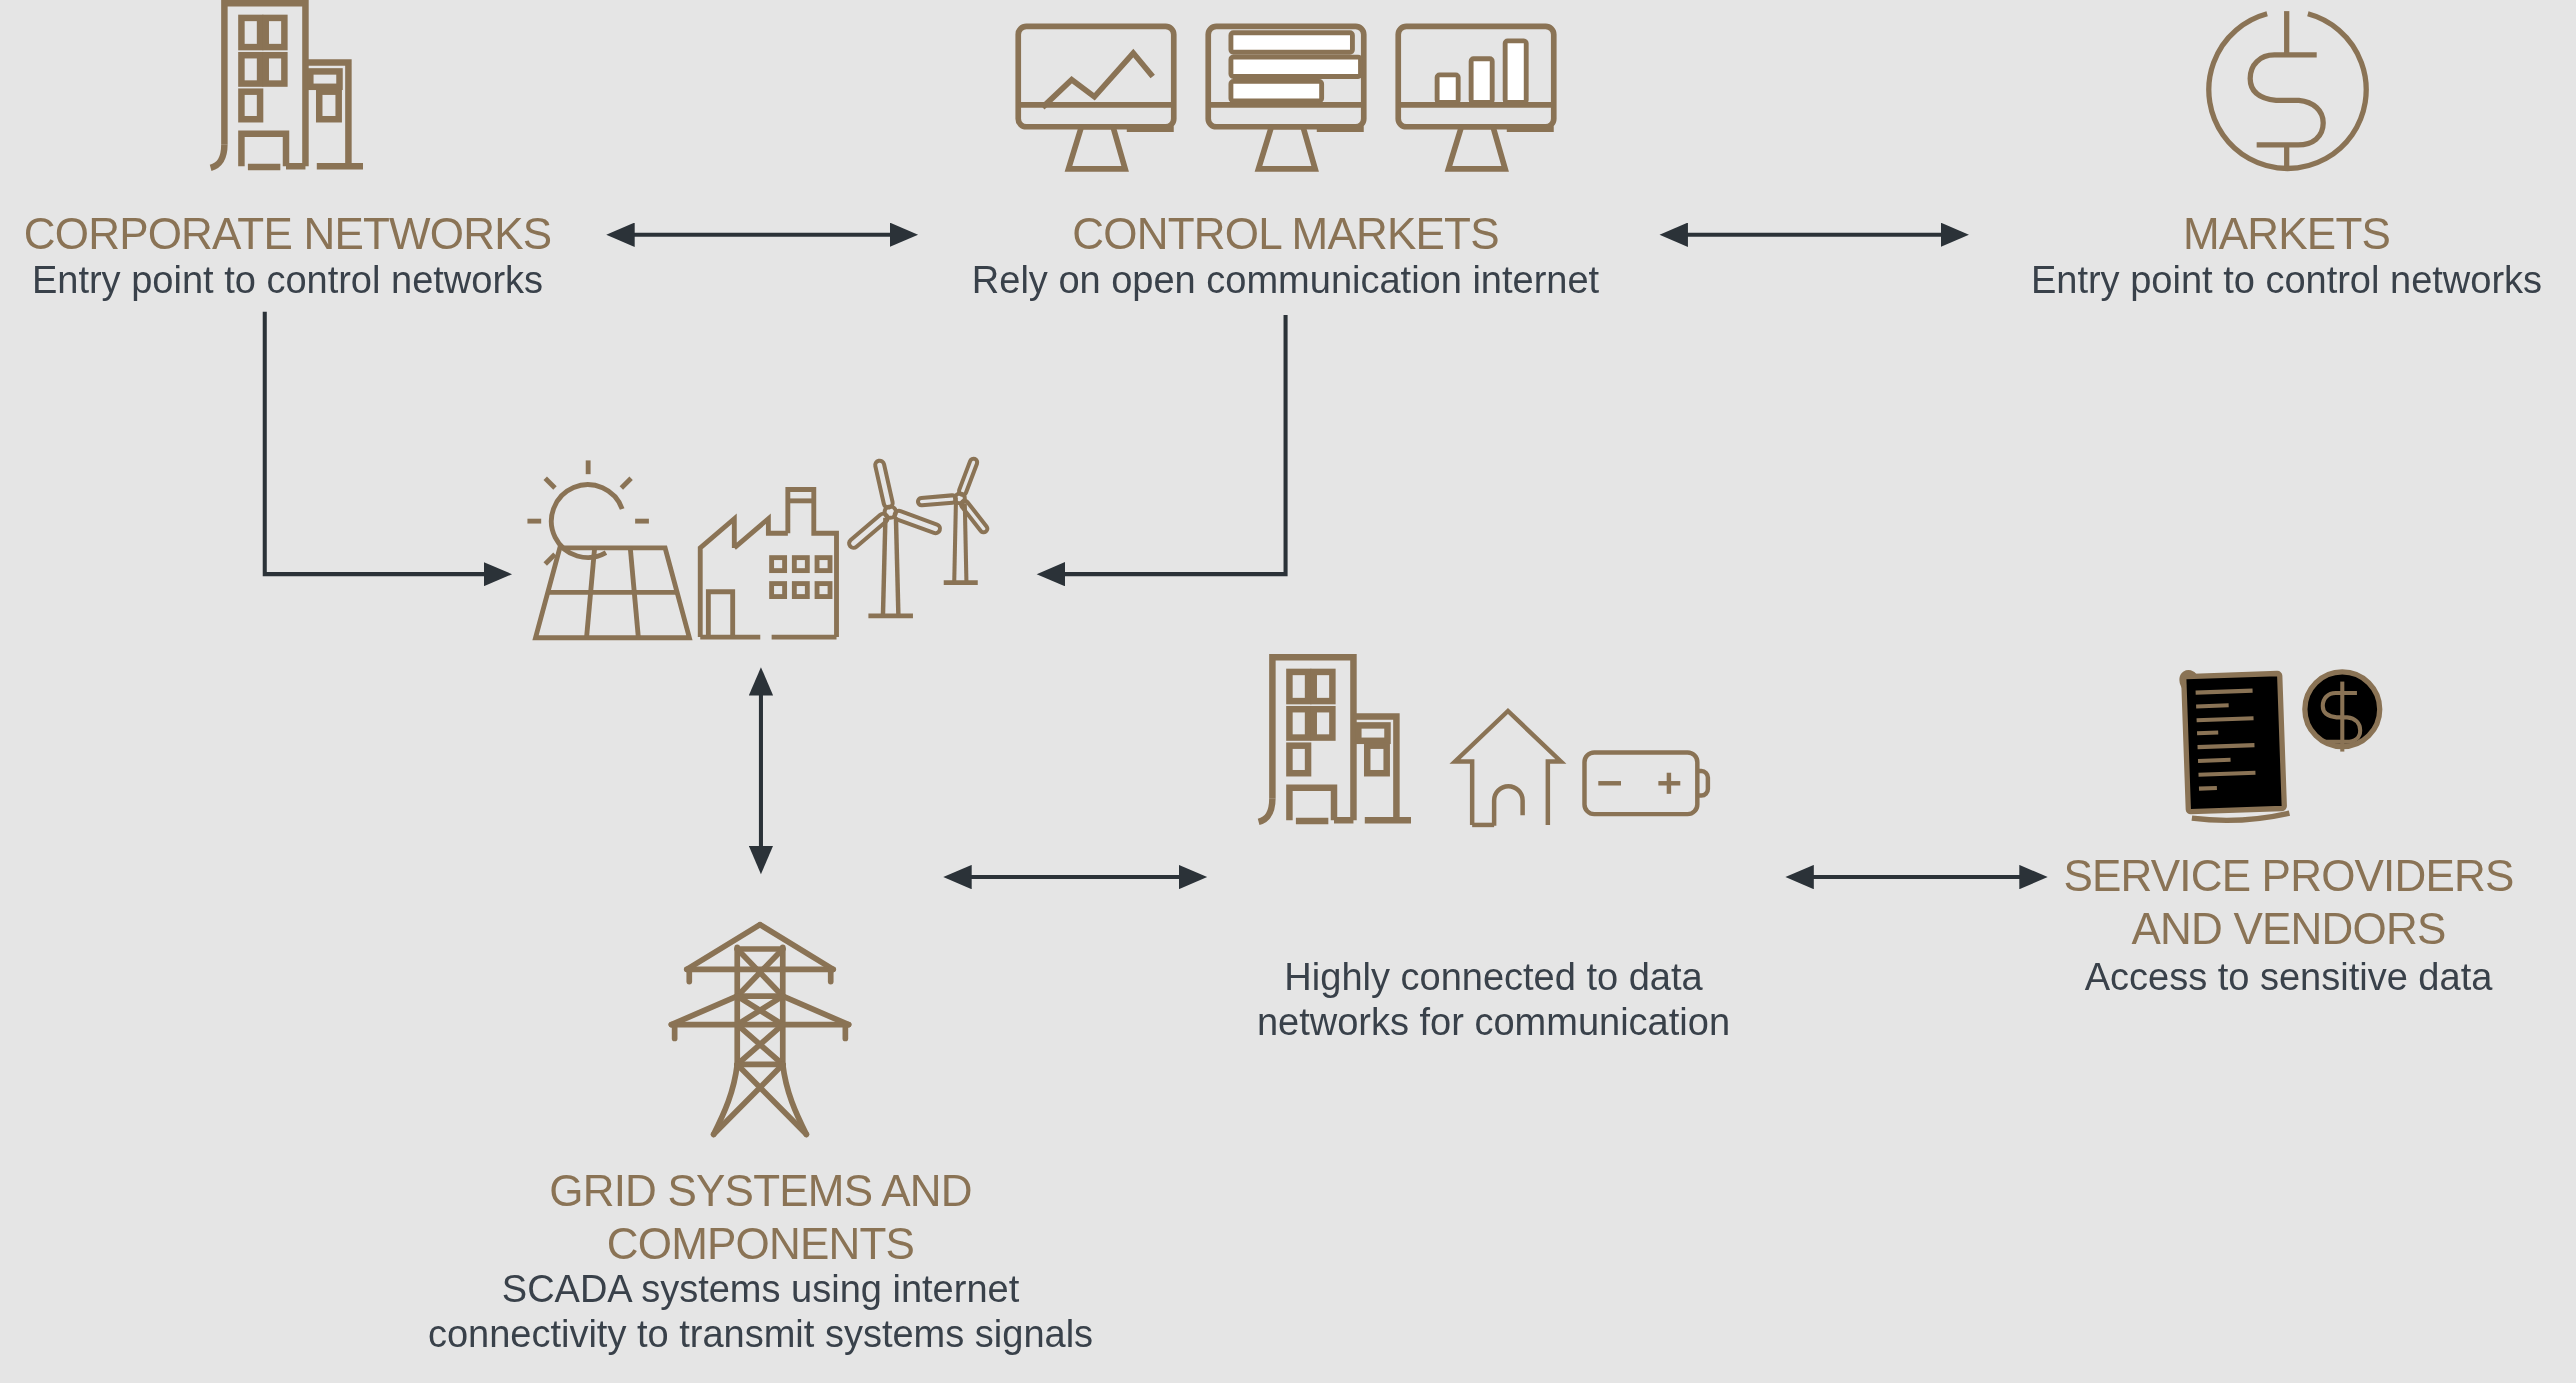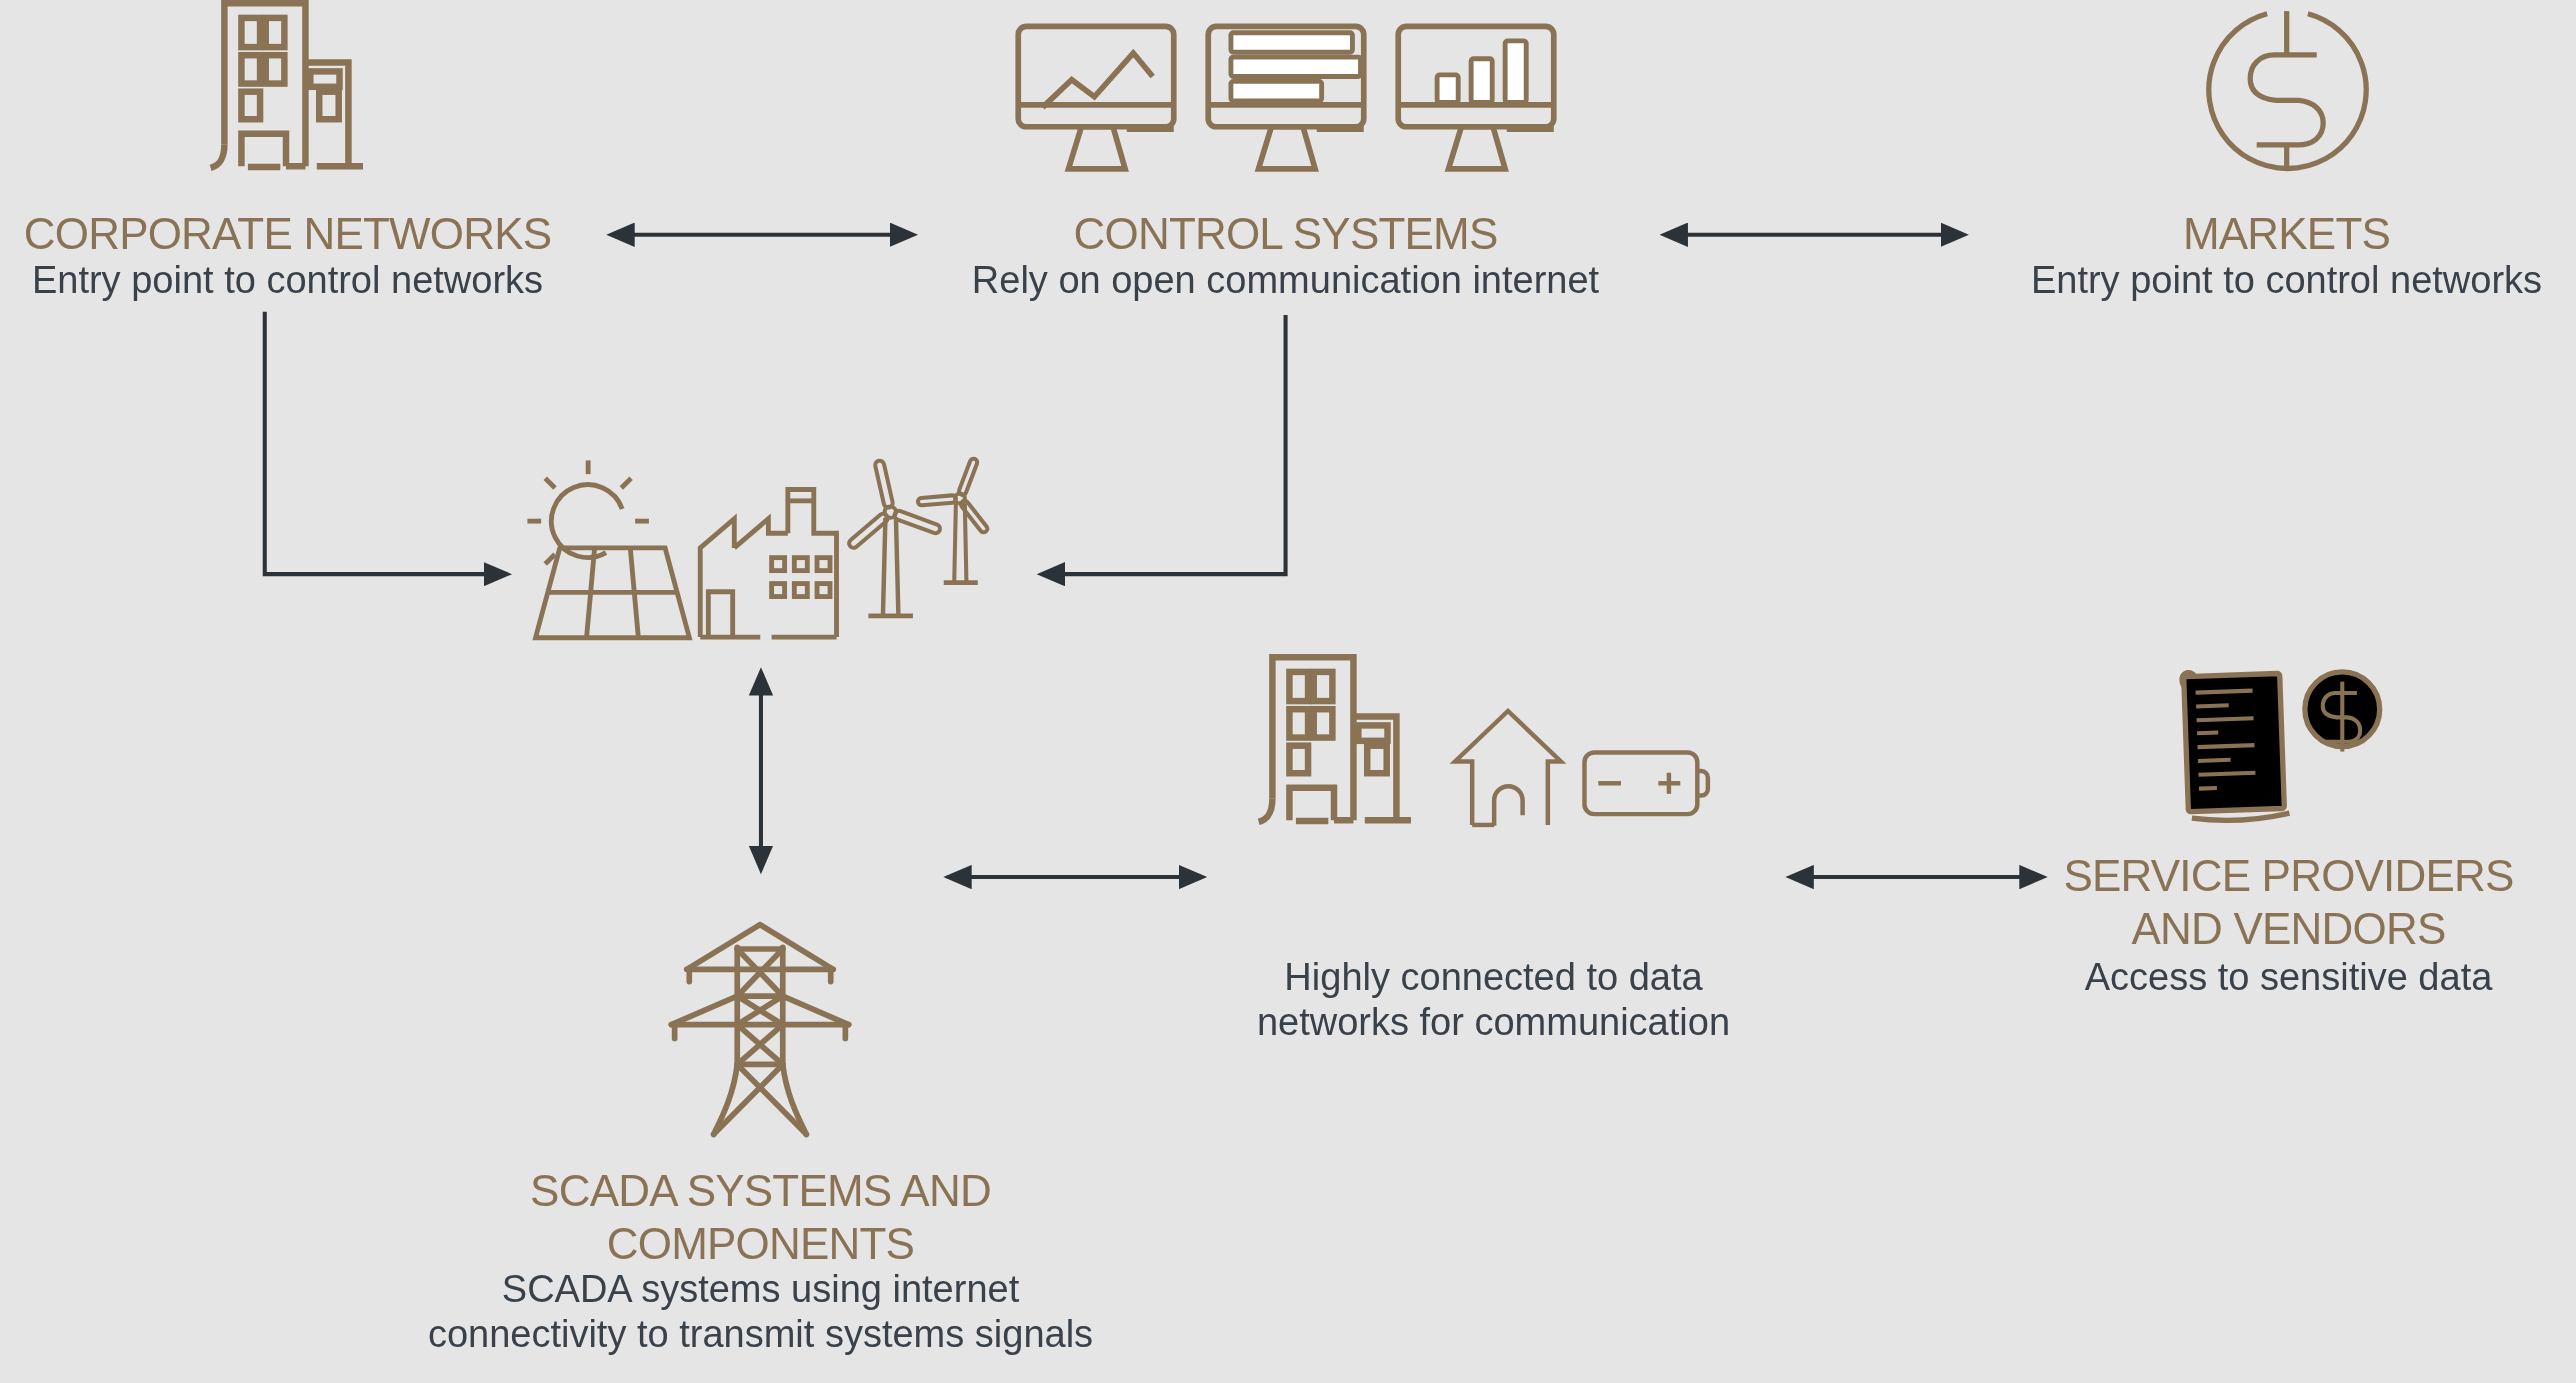--- a/index.html
+++ b/index.html
@@ -90,21 +90,21 @@
       <path d="M4,101 H196"></path>
       <path d="M138,131 H196"></path>
       <path d="M82,128 L121,128 L136,180 L66,180 Z"></path>
     </g>
     <g stroke="#8a7355" stroke-width="6" fill="#ffffff">
       <rect x="52" y="64" width="26" height="34" rx="3"></rect>
       <rect x="94" y="44" width="26" height="54" rx="3"></rect>
       <rect x="136" y="22" width="26" height="76" rx="3"></rect>
     </g>
   </svg>
-  <div class="title" style="left:920px;top:207px;width:731px">CONTROL SYSTEMS</div>
+  <div class="title" style="left:920px;top:207px;width:731px">CONTROL MARKETS</div>
   <div class="subtitle" style="left:920px;top:258px;width:731px">Rely on open communication internet</div>
 
   <svg class="abs" style="left:2202px;top:3.2px" width="171" height="172" viewBox="0 0 210 212">
     <g class="ic" stroke-width="6.5">
       <path d="M79.9,13.3 A97,97 0 1 0 130.1,13.3"></path>
       <path d="M141,64 H89 C71,64 59,76 59,93 C59,110 72,118 91,120 H119 C137,122 149,132 149,148 C149,165 136,175 118,175 H67"></path>
       <path d="M104,10 V64"></path>
       <path d="M104,175 V202"></path>
     </g>
   </svg>
@@ -176,21 +176,21 @@
       <path d="M36,141 H254"></path>
       <path d="M40,141 V158"></path>
       <path d="M250,141 V158"></path>
       <path d="M117,141 L173,190 M173,141 L117,190"></path>
       <path d="M117,190 H173"></path>
       <path d="M117,190 C113,224 101,250 88,276"></path>
       <path d="M173,190 C177,224 189,250 202,276"></path>
       <path d="M117,190 L202,276 M173,190 L88,276"></path>
     </g>
   </svg>
-  <div class="title" style="left:395px;top:1164px;width:731px">SCADA SYSTEMS AND
+  <div class="title" style="left:395px;top:1164px;width:731px">GRID SYSTEMS AND
 COMPONENTS</div>
   <div class="subtitle" style="left:395px;top:1267px;width:731px">SCADA systems using internet
 connectivity to transmit systems signals</div>
 
   <svg class="abs" style="left:1257px;top:654px" width="154" height="172" viewBox="0 0 190 212">
     <g class="ic" stroke-width="8">
       <path d="M19,178 V4 H119 V205"></path>
       <path d="M19,178 C19,196 13,204 2,207"></path>
       <path d="M40,205 V165 H95 V205"></path>
       <path d="M48,206 H88"></path>

